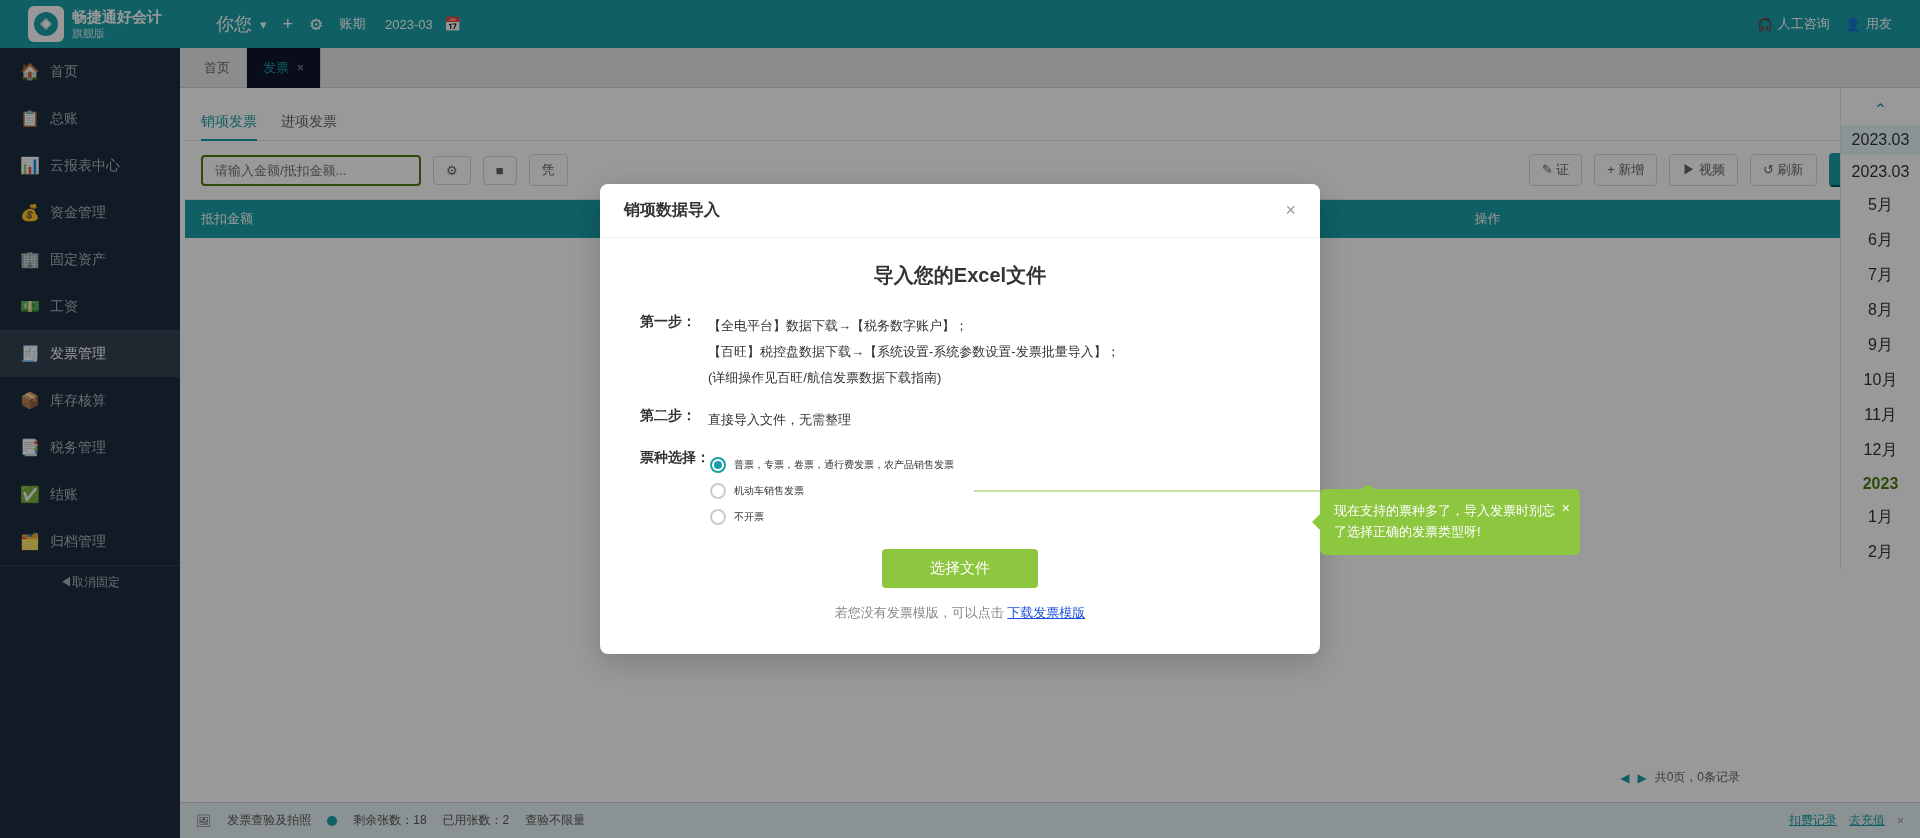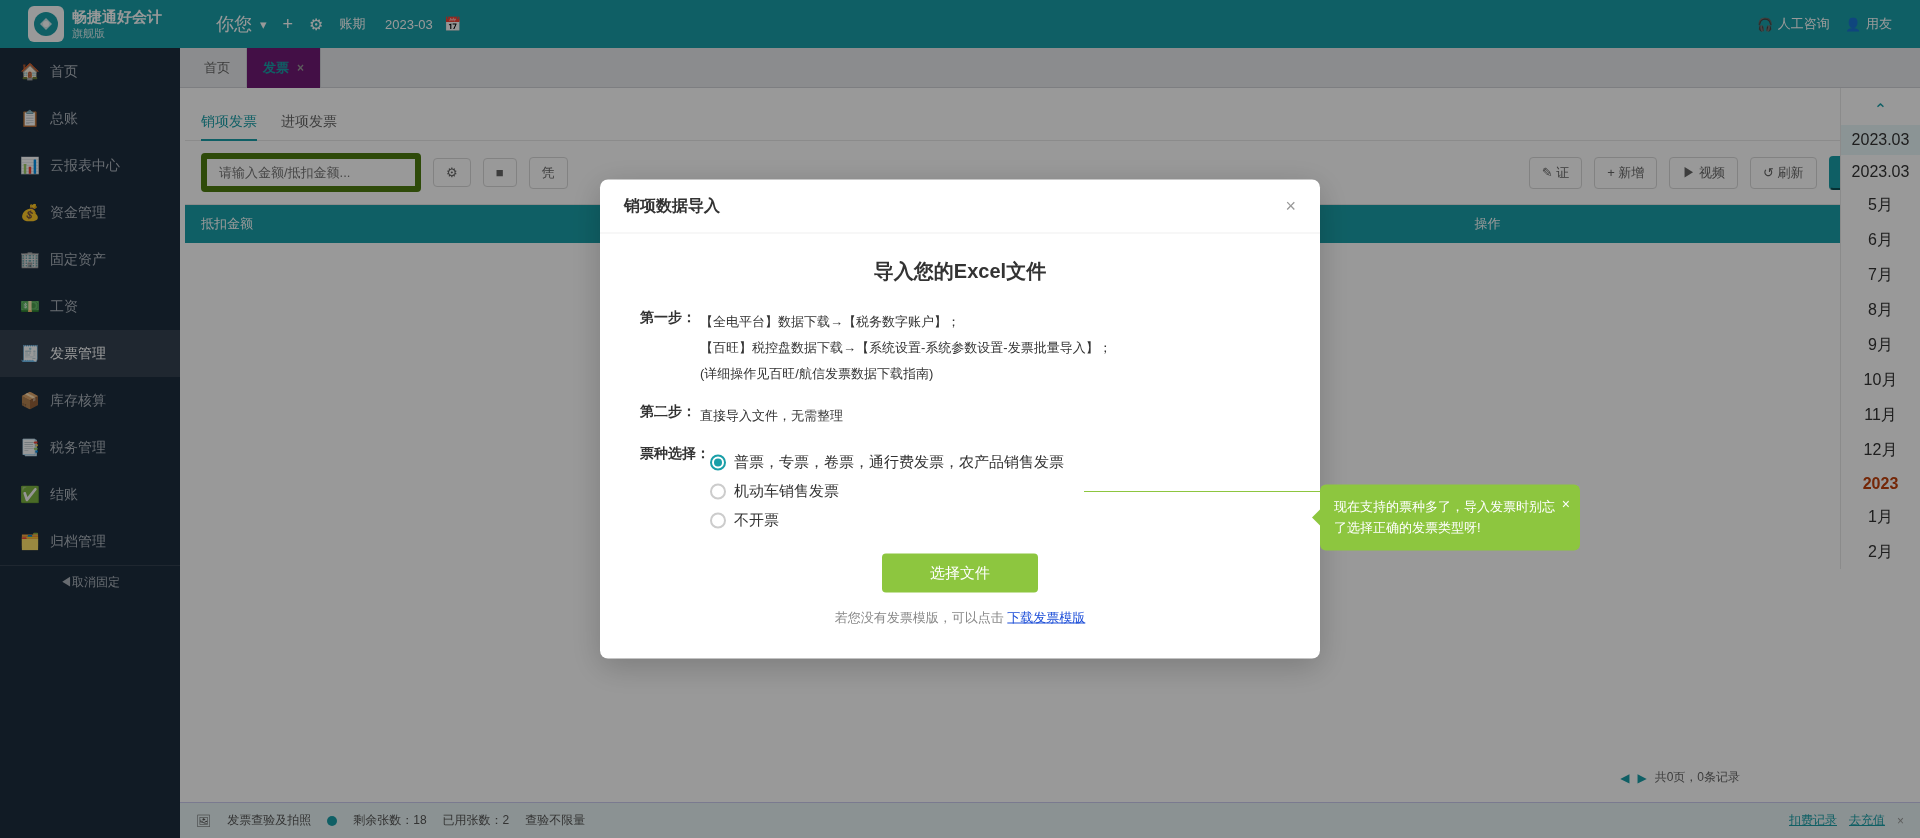--- a/index.html
+++ b/index.html
@@ -28,46 +28,46 @@
     .sidebar-item.active { color: white; background: rgba(255,255,255,0.1); }
     .sidebar-item .icon { font-size: 16px; width: 20px; text-align: center; }
     .sidebar-scroll-btn { padding: 8px 0; text-align: center; color: #adb5bd; cursor: pointer; font-size: 12px; border-top: 1px solid rgba(255,255,255,0.1); }
 
     
     .main { position: fixed; left: 180px; top: 48px; right: 0; bottom: 0; display: flex; flex-direction: column; background: #f0f2f5; }
 
     
     .tabbar { background: #e8eaed; display: flex; align-items: center; height: 40px; border-bottom: 1px solid #d0d3d8; padding: 0 8px; }
     .tab { padding: 0 16px; height: 40px; display: flex; align-items: center; cursor: pointer; font-size: 13px; color: #666; border-right: 1px solid #d0d3d8; }
-    .tab.active { background: #701a75; color: #1a9fa8; font-weight: 700; }
+    .tab.active { background: #0f172a; color: #1a9fa8; font-weight: 400; }
     .tab-close { margin-left: 8px; color: #999; font-size: 12px; cursor: pointer; }
 
     
     .page-content { flex: 1; background: white; padding: 5px; overflow: hidden; display: flex; flex-direction: column; }
 
     
     .invoice-tabs { display: flex; align-items: center; padding: 12px 16px 0; border-bottom: 1px solid #e8e8e8; gap: 24px; }
     .invoice-tab { padding: 8px 0; font-size: 14px; color: #666; cursor: pointer; border-bottom: 2px solid transparent; margin-bottom: -1px; }
     .invoice-tab.active { color: #1a9fa8; border-bottom-color: #1a9fa8; font-weight: 500; }
 
     
     .toolbar { display: flex; align-items: center; padding: 12px 16px; gap: 12px; border-bottom: 1px solid #e8e8e8; }
-    .search-input { border: 6px solid #4d7c0f; border-radius: 4px; padding: 6px 12px; font-size: 13px; color: #999; width: 220px; outline: none; }
+    .search-input { border: 2px solid #4d7c0f; border-radius: 4px; padding: 6px 12px; font-size: 13px; color: #999; width: 220px; outline: none; }
     .toolbar-right { margin-left: auto; display: flex; align-items: center; gap: 12px; }
     .toolbar-btn { display: flex; align-items: center; gap: 4px; padding: 6px 12px; border: 1px solid #d9d9d9; border-radius: 4px; background: white; cursor: pointer; font-size: 13px; color: #666; }
     .toolbar-btn-teal { background: #1a9fa8; color: white; border-color: #1a9fa8; border-radius: 4px; padding: 6px 12px; cursor: pointer; font-size: 13px; display: flex; align-items: center; gap: 4px; }
 
     
     .table-header { display: flex; align-items: center; padding: 10px 16px; background: #1a9fa8; color: white; font-size: 13px; }
     .table-header-cell { flex: 1; }
 
     
     .right-panel { position: fixed; right: 0; top: 88px; width: 80px; background: white; border-left: 1px solid #e8e8e8; display: flex; flex-direction: column; align-items: center; padding-top: 8px; gap: 2px; }
     .period-item { font-size: 16px; color: #333; padding: 6px 8px; width: 100%; text-align: center; cursor: pointer; }
-    .period-item.current { color: #c2410c; font-weight: bold; }
+    .period-item.current { color: #4d7c0f; font-weight: bold; }
     .period-item.highlight { background: #e8f7f8; }
     .period-chevron { color: #1a9fa8; font-size: 16px; cursor: pointer; padding: 4px; }
 
     
     .bottombar { position: fixed; bottom: 0; left: 180px; right: 0; height: 36px; background: #e8f4f5; border-top: 1px solid #cce; display: flex; align-items: center; padding: 0 16px; font-size: 12px; color: #555; gap: 16px; }
     .bottombar-right { margin-left: auto; display: flex; align-items: center; gap: 12px; }
     .bottombar-link { color: #1a9fa8; cursor: pointer; text-decoration: underline; }
     .bottombar-close { color: #999; cursor: pointer; }
 
     
@@ -82,37 +82,37 @@
     .modal-header { display: flex; align-items: center; justify-content: space-between; padding: 16px 24px; border-bottom: 1px solid #f0f0f0; }
     .modal-title { font-size: 16px; font-weight: 600; color: #333; }
     .modal-close { font-size: 18px; color: #999; cursor: pointer; background: none; border: none; }
     .modal-body { padding: 24px 40px 32px; }
     .modal-subtitle { font-size: 20px; font-weight: 600; color: #333; text-align: center; margin-bottom: 24px; }
 
     .step-row { margin-bottom: 16px; }
 
     .ticket-section { margin: 16px 0; }
     .ticket-options { margin-left: 60px; display: flex; flex-direction: column; gap: 10px; margin-top: 8px; }
-    .radio-item { display: flex; align-items: center; gap: 8px; font-size: 15px; color: #333; cursor: pointer; }
+    .radio-item { display: flex; align-items: center; gap: 8px; font-size: 10px; color: #333; cursor: pointer; }
     .radio-circle { width: 16px; height: 16px; border-radius: 50%; border: 2px solid #1a9fa8; display: inline-block; position: relative; flex-shrink: 0; }
     .radio-circle.checked::after { content: ''; width: 8px; height: 8px; border-radius: 50%; background: #1a9fa8; position: absolute; top: 50%; left: 50%; transform: translate(-50%,-50%); }
     .radio-circle.unchecked { border-color: #ccc; }
 
     .select-file-btn { display: block; margin: 24px auto 16px; padding: 10px 48px; background: #8dc63f; color: white; border: none; border-radius: 4px; font-size: 15px; cursor: pointer; font-weight: 500; }
     .modal-footer-text { text-align: center; font-size: 13px; color: #888; }
     .modal-footer-link { color: #1d4ed8; cursor: pointer; text-decoration: underline; }
 
     
     .tooltip-bubble { position: absolute; right: -290px; top: 50px; width: 260px; background: #8dc63f; color: white; border-radius: 6px; padding: 12px 14px; font-size: 13px; line-height: 1.6; z-index: 400; }
     .tooltip-bubble::before { content: ''; position: absolute; left: -8px; top: 50%; transform: translateY(-50%); border-width: 8px 8px 8px 0; border-style: solid; border-color: transparent #8dc63f transparent transparent; }
     .tooltip-close { position: absolute; top: 8px; right: 10px; color: white; cursor: pointer; font-size: 14px; }
 
     .step-inline { display: flex; gap: 0; }
     .step-key { font-size: 14px; font-weight: 600; color: #333; white-space: nowrap; min-width: 60px; }
-    .step-val { font-size: 13px; color: #333; line-height: 2; }
+    .step-val { font-size: 13px; color: #333; line-height: 2; margin-left: 8px; }
   </style>
 </head>
 <body>
 
 <div class="topbar">
   <div class="topbar-logo">
     <div class="logo-icon">
       <svg viewBox="0 0 28 28" fill="none">
         <circle cx="14" cy="14" r="12" fill="#1a9fa8"></circle>
         <path d="M8 14 L14 8 L20 14 L14 20 Z" fill="white" opacity="0.8"></path>

